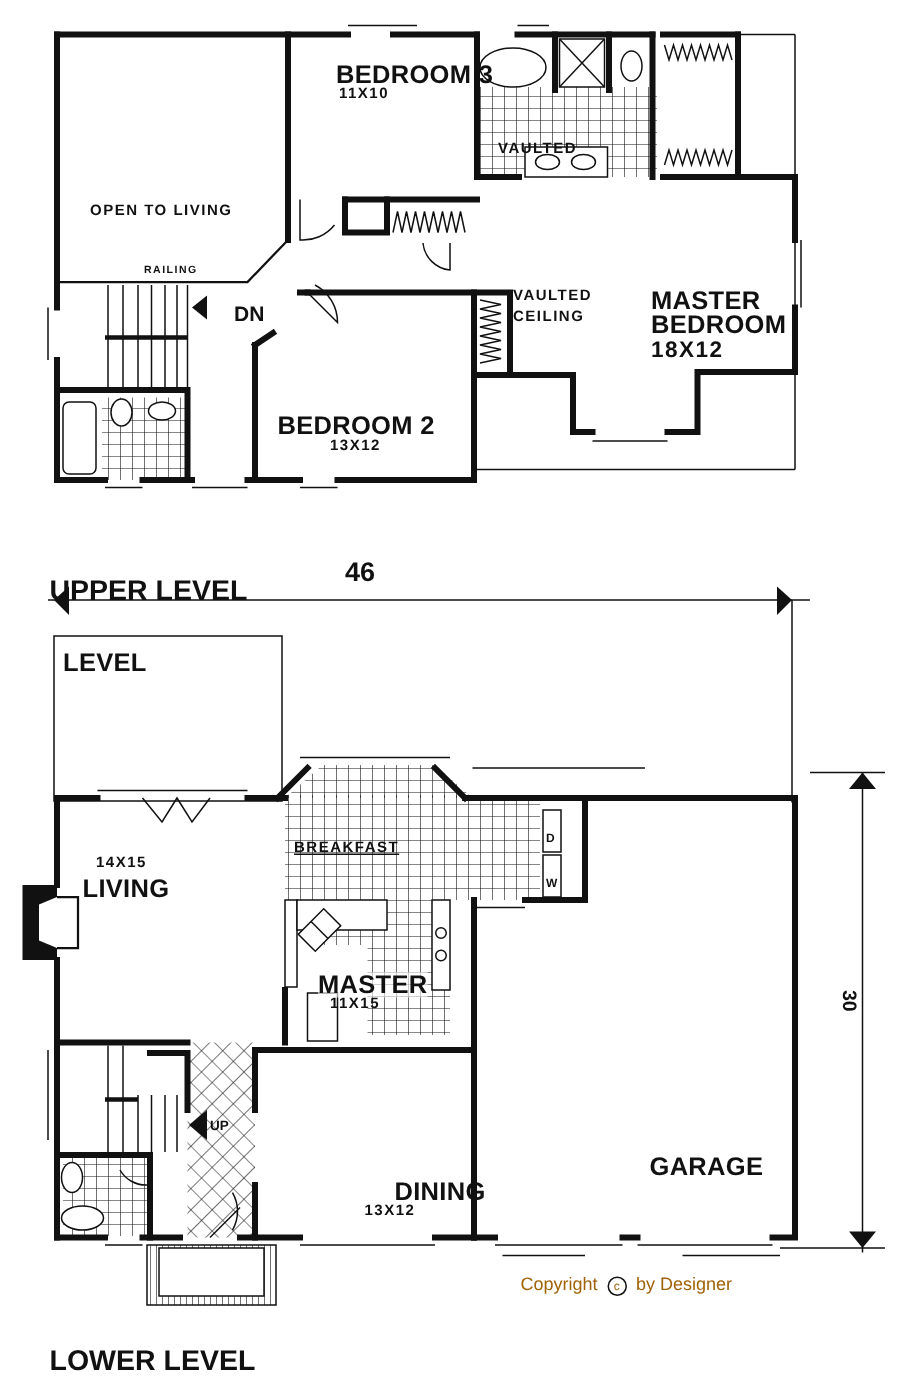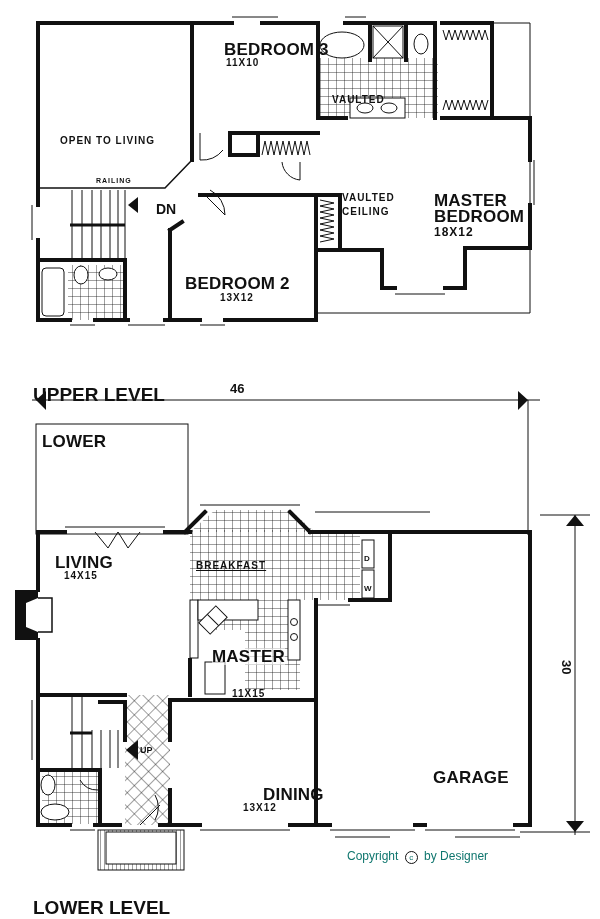--- a/index.html
+++ b/index.html
@@ -6,21 +6,21 @@
   body { width:600px; height:919px; position:relative; overflow:hidden; font-family:"Liberation Sans", sans-serif; color:#111; }
   svg { position:absolute; left:0; top:0; }
   .wall { stroke:#111; stroke-width:4; fill:none; stroke-linecap:square; }
   .wall-thin { stroke:#111; stroke-width:1.5; fill:none; }
   .line { stroke:#111; stroke-width:1; fill:none; }
   .lbl { position:absolute; font-family:"Liberation Sans", sans-serif; font-weight:bold; color:#111; white-space:nowrap; line-height:1; }
   .room { font-size:17px; letter-spacing:0.2px; }
   .dim { font-size:12px; letter-spacing:1px; }
   .small { font-size:10px; letter-spacing:1px;margin-top:27px; }
   .level { font-size:19px; }
-  .copy { position:absolute; font-family:"Liberation Sans", sans-serif; font-size:12px; color:#0f766e; white-space:nowrap; }
+  .copy { position:absolute; font-family:"Liberation Sans", sans-serif; font-size:12px; color:#a16207; white-space:nowrap; }
 </style>
 </head>
 <body>
 
 <svg width="600" height="919" viewBox="0 0 600 919">
   <defs>
     <pattern id="grid" width="8" height="8" patternUnits="userSpaceOnUse">
       <path d="M8 0 L0 0 0 8" fill="none" stroke="#111" stroke-width="0.8"></path>
     </pattern>
     <pattern id="diag" width="10" height="10" patternUnits="userSpaceOnUse" patternTransform="rotate(45)">
@@ -207,35 +207,35 @@
 </svg>
 
 <div class="lbl small" style="left:60px;top:109px;font-size:10px;text-align:right;">OPEN TO LIVING</div>
 <div class="lbl room" style="left:196px;top:41px;margin-left:28px;">BEDROOM 3</div>
 <div class="lbl dim" style="left:226px;top:58px;font-size:10px;">11X10</div>
 <div class="lbl small" style="left:332px;top:68px;">VAULTED</div>
 <div class="lbl small" style="left:342px;top:166px;">VAULTED</div>
 <div class="lbl small" style="left:342px;top:180px;">CEILING</div>
 <div class="lbl room" style="left:434px;top:192px;">MASTER</div>
 <div class="lbl room" style="left:434px;top:208px;">BEDROOM</div>
-<div class="lbl dim" style="left:434px;top:226px;font-size:12px;">18X12</div>
+<div class="lbl dim" style="left:434px;top:226px;font-size:15px;">18X12</div>
 <div class="lbl room" style="left:185px;top:275px;">BEDROOM 2</div>
 <div class="lbl dim" style="left:220px;top:293px;font-size:10px;">13X12</div>
 <div class="lbl" style="left:96px;top:177px;font-size:7px;letter-spacing:1px;">RAILING</div>
 <div class="lbl" style="left:140px;top:202px;font-size:14px;margin-left:16px;">DN</div>
 <div class="lbl level" style="left:33px;top:345px;margin-top:40px;">UPPER LEVEL</div>
 
-<div class="lbl" style="left:230px;top:382px;font-size:13px;">46</div>
+<div class="lbl" style="left:230px;top:372px;font-size:18px;">46</div>
 <div class="lbl" style="left:573px;top:660px;font-size:13px;transform:rotate(90deg);transform-origin:left top;">30</div>
-<div class="lbl room" style="left:42px;top:433px;">LOWER</div>
-<div class="lbl room" style="left:55px;top:554px;">LIVING</div>
+<div class="lbl room" style="left:42px;top:433px;">LEVEL</div>
+<div class="lbl room" style="left:55px;top:584px;">LIVING</div>
 <div class="lbl dim" style="left:64px;top:571px;font-size:10px;">14X15</div>
 <div class="lbl small" style="left:196px;top:534px;text-decoration:underline;">BREAKFAST</div>
 <div class="lbl room" style="left:212px;top:648px;background:rgba(255,255,255,0.6);">MASTER</div>
-<div class="lbl dim" style="left:232px;top:665px;font-size:10px;margin-top:24px;">11X15</div>
+<div class="lbl dim" style="left:220px;top:665px;font-size:10px;">11X15</div>
 <div class="lbl room" style="left:234px;top:786px;margin-left:29px;">DINING</div>
 <div class="lbl dim" style="left:243px;top:803px;font-size:10px;">13X12</div>
 <div class="lbl room" style="left:433px;top:769px;">GARAGE</div>
 <div class="lbl" style="left:364px;top:555px;font-size:8px;">D</div>
 <div class="lbl" style="left:364px;top:585px;font-size:8px;">W</div>
 <div class="lbl" style="left:140px;top:746px;font-size:9px;">UP</div>
 <div class="lbl level" style="left:33px;top:898px;">LOWER LEVEL</div>
 
 <div class="copy" style="left:347px;top:849px;">
   <span>Copyright</span>

